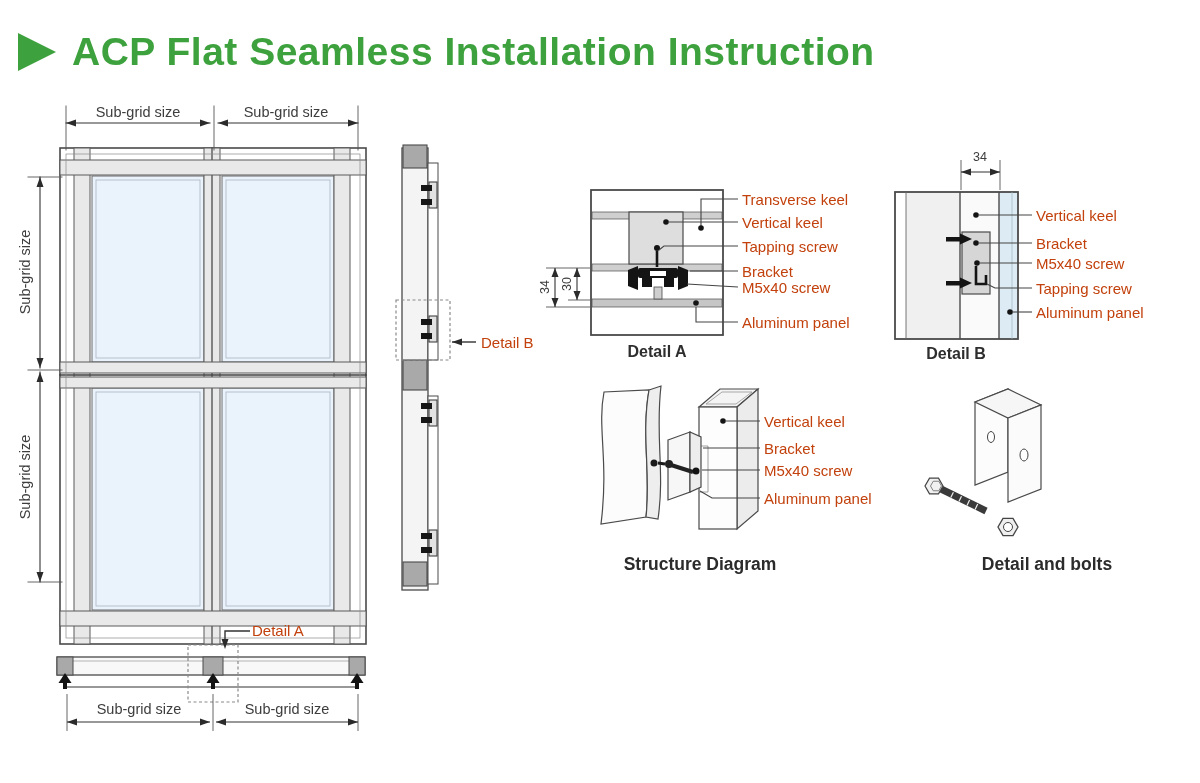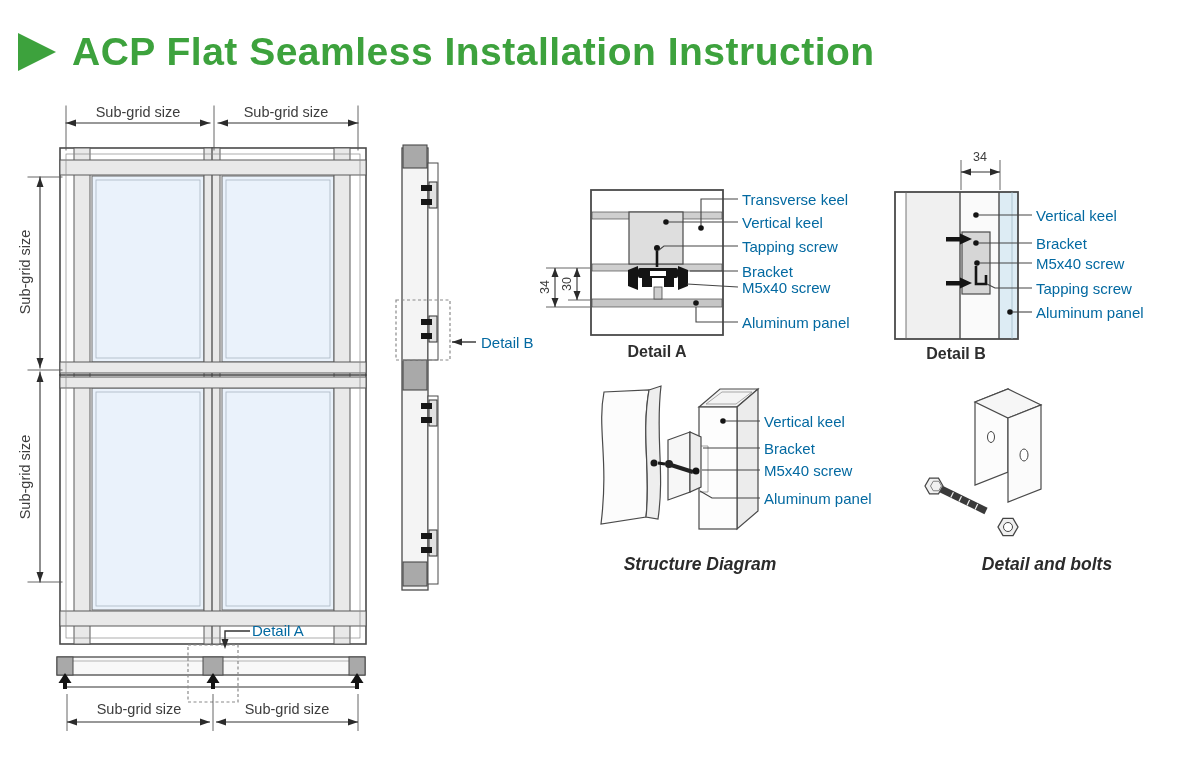--- a/index.html
+++ b/index.html
@@ -5,27 +5,27 @@
   html,body{margin:0;padding:0;background:#ffffff;}
   body{width:1200px;height:783px;position:relative;overflow:hidden;
        font-family:"Liberation Sans",sans-serif;}
   .stage{position:absolute;inset:0;padding-left:11px;}
   .titlebar{position:absolute;left:18px;top:30px;display:flex;align-items:center;gap:16px;}
   .tri{width:0;height:0;border-left:38px solid #3da23d;border-top:19px solid transparent;
        border-bottom:19px solid transparent;}
   .titletext{font-size:39px;font-weight:700;color:#3da23d;letter-spacing:0.5px;white-space:nowrap;}
   svg.linework{position:absolute;left:0;top:0;}
   .lbl,.dimlbl,.dimsm,.cap,.bigcap{position:absolute;white-space:nowrap;line-height:1;}
-  .lbl{font-size:15px;color:#0369a1;transform:translateY(-50%);}
+  .lbl{font-size:15px;color:#c2410c;transform:translateY(-50%);}
   .dimlbl{font-size:14.5px;color:#3d3d3d;transform:translate(-50%,-50%);}
   .dimlbl.rot{transform:translate(-50%,-50%) rotate(-90deg);}
   .dimsm{font-size:12.5px;color:#3d3d3d;transform:translate(-50%,-50%);}
   .dimsm.rot{transform:translate(-50%,-50%) rotate(-90deg);}
   .cap{font-size:16px;font-weight:600;color:#2e2e2e;transform:translateX(-50%);}
-  .bigcap{font-size:17.5px;font-weight:700;color:#2b2b2b;transform:translateX(-50%);font-style:italic;}
+  .bigcap{font-size:17.5px;font-weight:700;color:#2b2b2b;transform:translateX(-50%);}
 </style>
 </head>
 <body>
 
 <div class="stage">
 
   <div class="titlebar">
     <span class="tri"></span>
     <span class="titletext">ACP Flat Seamless Installation Instruction</span>
   </div>

